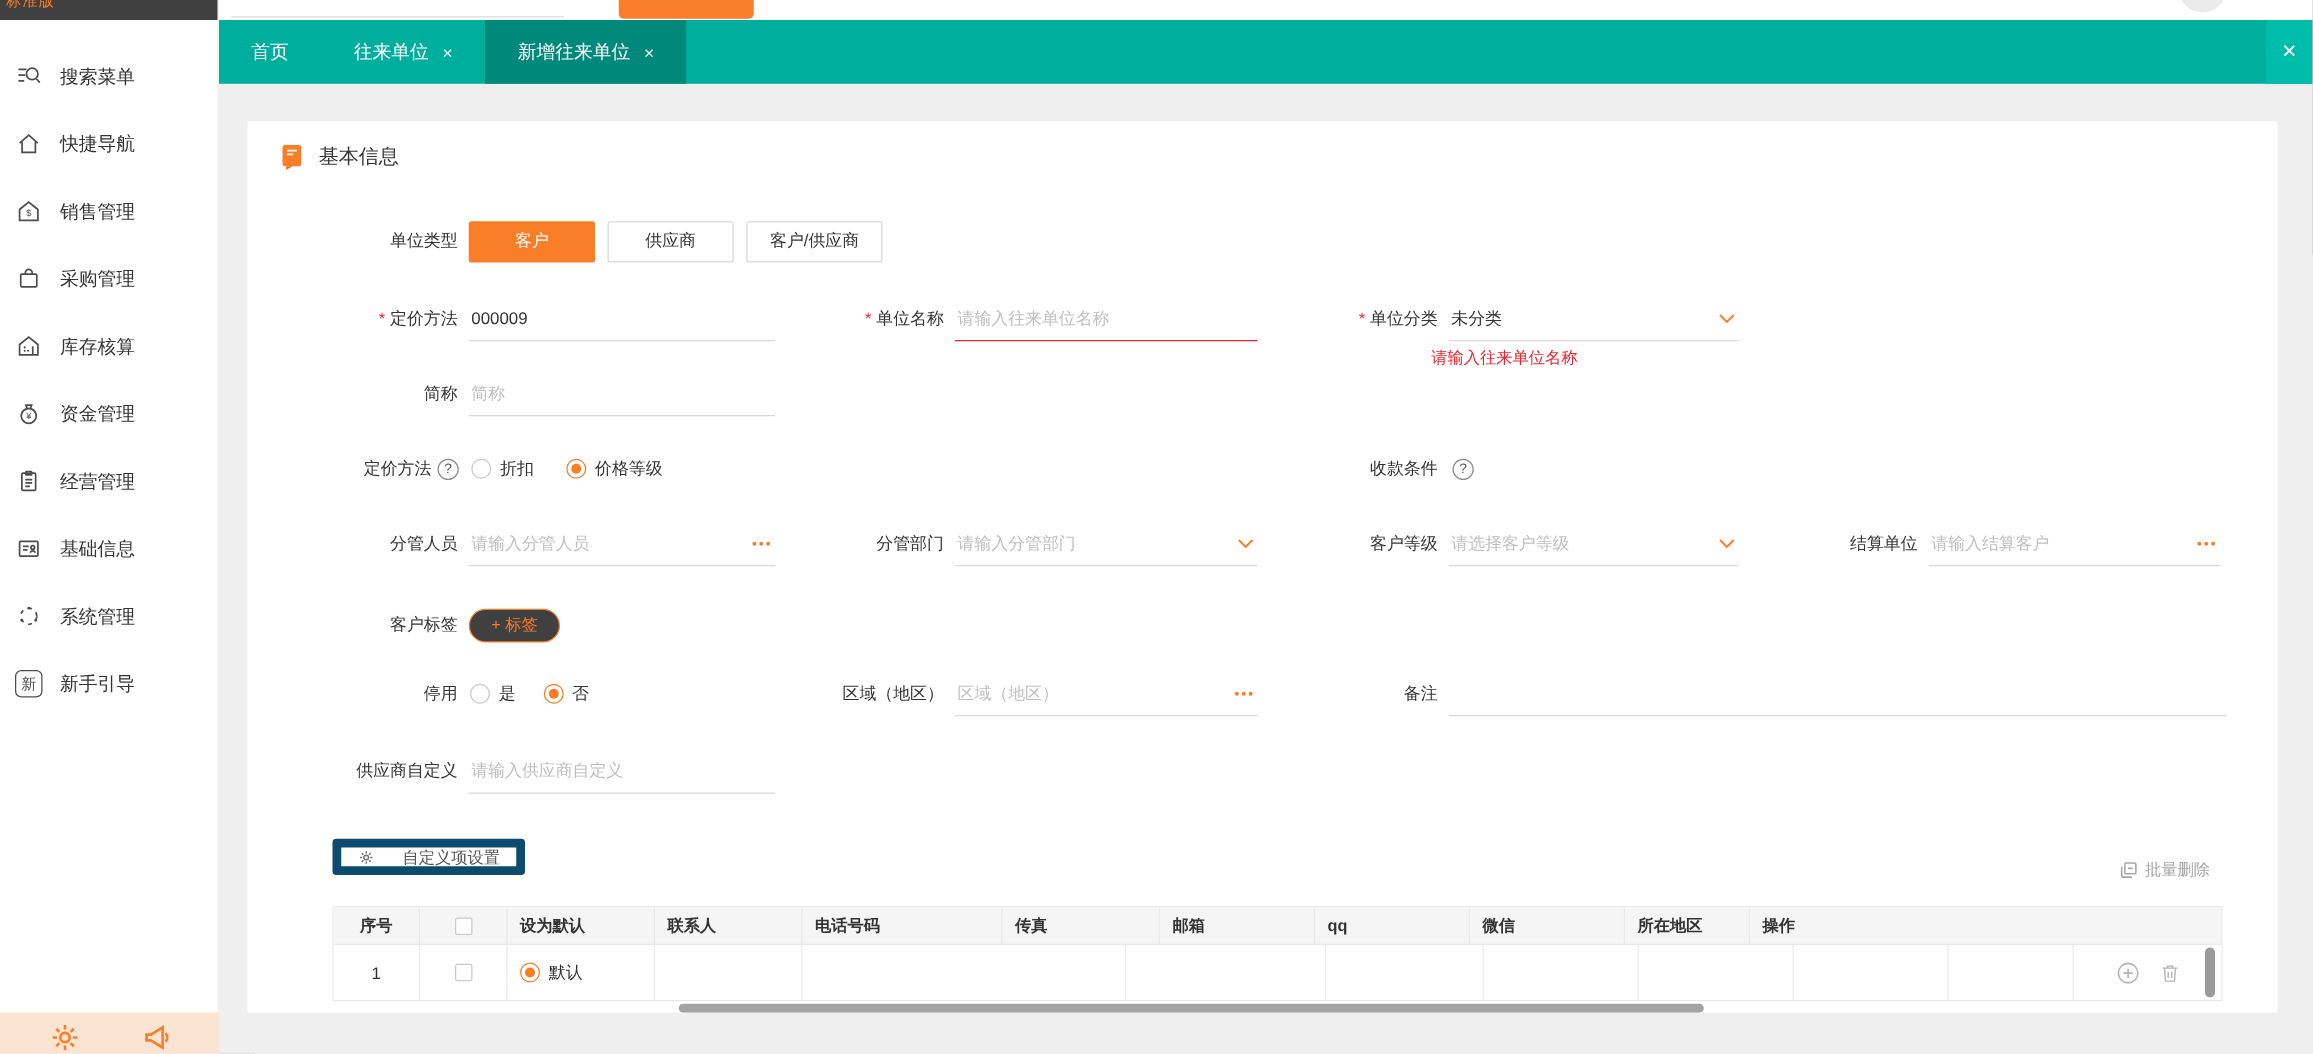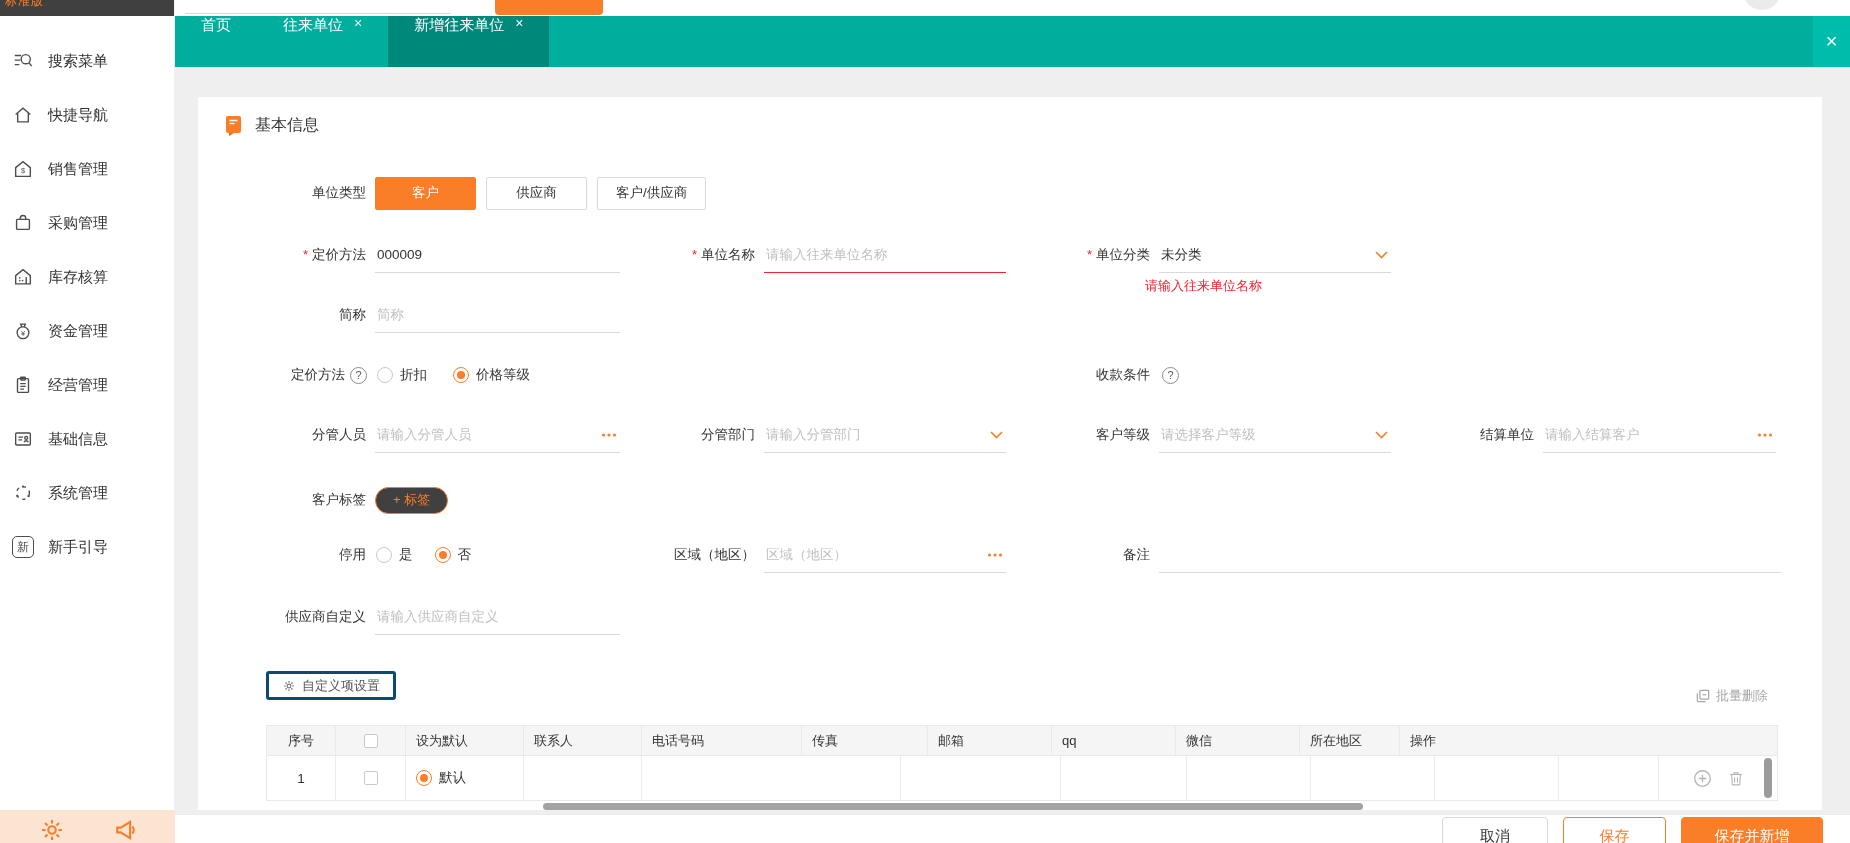--- a/index.html
+++ b/index.html
@@ -19,21 +19,21 @@
   .sidebar-foot svg{position:absolute;top:6px}
 
   
   .topstrip{position:absolute;left:175px;top:0;right:0;height:16px;background:#fff;z-index:4}
   .search-underline{position:absolute;left:10px;top:13px;width:266px;border-top:1px solid #d9d9d9}
   .top-orange-btn{position:absolute;left:320px;top:0;width:108px;height:15px;background:#fa7d28;border-radius:0 0 4px 4px}
   .top-avatar{position:absolute;left:1568px;top:-28px;width:38px;height:38px;border-radius:50%;background:#ebebeb}
 
   
   .tabbar{position:absolute;left:175px;top:16px;right:0;height:51px;background:#00ae9e;display:flex;z-index:4}
-  .tab{display:flex;align-items:flex-start;gap:11px;padding:0 26px;color:#fff;font-size:15px;cursor:pointer;white-space:nowrap}
+  .tab{display:flex;align-items:center;gap:11px;padding:0 26px;color:#fff;font-size:15px;cursor:pointer;white-space:nowrap}
   .tab.active{background:#00887a}
   .tab .x{font-size:14px;opacity:.95;line-height:1}
   .win-close{margin-left:auto;width:37px;display:flex;align-items:center;justify-content:center;background:#00bcab;color:#fff;font-size:20px;cursor:pointer}
 
   
   .card{position:absolute;left:198px;top:97px;width:1624px;height:713px;background:#fff}
   .sec{position:absolute;left:27px;top:18px;display:flex;align-items:center;gap:13px}
   .sec-title{font-size:16px;color:#333}
 
   
@@ -54,28 +54,28 @@
   .radio{width:16px;height:16px;border:1px solid #c9c9c9;border-radius:50%;background:#fff;position:relative;flex:none}
   .radio.on{border-color:#fa7d28}
   .radio.on::after{content:'';position:absolute;left:3px;top:3px;width:8px;height:8px;border-radius:50%;background:#fa7d28}
   .type-btn{height:33px;padding:0 18px;min-width:101px;display:inline-flex;align-items:center;justify-content:center;
             font-size:13.5px;border:1px solid #d9d9d9;background:#fff;color:#333;margin-right:10px;border-radius:2px;cursor:pointer}
   .type-btn.sel{background:#fa7d28;border-color:#fa7d28;color:#fff}
   .tag-pill{height:27px;padding:0 17px;border:1px solid #fa7d28;border-radius:14px;color:#fa7d28;font-size:13px;
             display:inline-flex;align-items:center;margin-left:9px;background:#404040;cursor:pointer}
 
   
-  .settings-btn{position:absolute;left:68px;top:574px;height:29px;border:3px solid #0c4a6e;background:#fff;border-radius:3px;
-                display:flex;align-items:center;gap:6px;padding:0 13px;font-size:13px;color:#555;cursor:pointer}
+  .settings-btn{position:absolute;left:68px;top:574px;height:29px;border:7px solid #0c4a6e;background:#fff;border-radius:3px;
+                display:flex;align-items:center;gap:22px;padding:0 13px;font-size:13px;color:#555;cursor:pointer}
   .batch-del{position:absolute;left:1498px;top:590px;display:flex;align-items:center;gap:6px;color:#a6a6a6;font-size:13px;cursor:pointer}
 
   
   .tbl{position:absolute;left:68px;top:628px;width:1512px;border:1px solid #e9e9e9}
   .thead{display:flex;height:30px;background:#f5f5f5;border-bottom:1px solid #e9e9e9}
-  .th{display:flex;align-items:center;padding-left:10px;font-size:13px;color:#333;font-weight:400;border-right:1px solid #e9e9e9}
+  .th{display:flex;align-items:center;padding-left:10px;font-size:13px;color:#333;font-weight:700;border-right:1px solid #e9e9e9}
   .th:last-child,.td:last-child{border-right:none}
   .trow{display:flex;height:44px;background:#fff}
   .td{display:flex;align-items:center;padding-left:10px;font-size:13.5px;color:#333;border-right:1px solid #ececec}
   .cen{justify-content:center;padding-left:0}
   .cbx{width:14px;height:14px;border:1px solid #c9c9c9;border-radius:2px;background:#fff;cursor:pointer}
   .vscroll{position:absolute;left:1566px;top:661px;width:8px;height:40px;background:#9b9b9b;border-radius:4px;cursor:pointer}
   .hscroll{position:absolute;left:345px;top:706px;width:820px;height:7px;background:#a3a3a3;border-radius:4px;cursor:pointer}
 
   
   .footer{position:absolute;left:175px;top:814px;width:1675px;height:29px;background:#fff;border-top:1px solid #ebebeb;z-index:6}
@@ -449,19 +449,14 @@
           <svg width="16" height="17" viewBox="0 0 20 21" fill="none" stroke="#b5b5b5" stroke-width="1.4">
               <path d="M2.5 5.5h15M7.5 5.5V3.5h5v2M4.5 5.5l1 13h9l1-13M8.2 9v6.5M11.8 9v6.5"></path>
             </svg>
         </div>
       </div>
     </div>
     <div class="vscroll"></div>
     <div class="hscroll"></div>
   </div>
 
-  <div class="footer">
-    <div class="btn btn-cancel">取消</div>
-    <div class="btn btn-save">保存</div>
-    <div class="btn btn-savenew">保存并新增</div>
-  </div>
 
 </div>
 
 </body></html>

